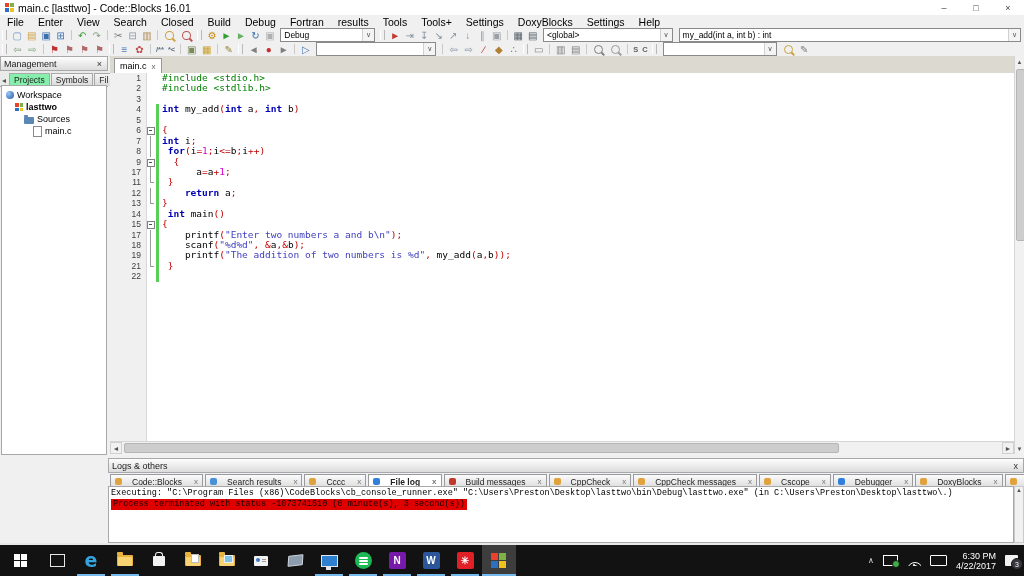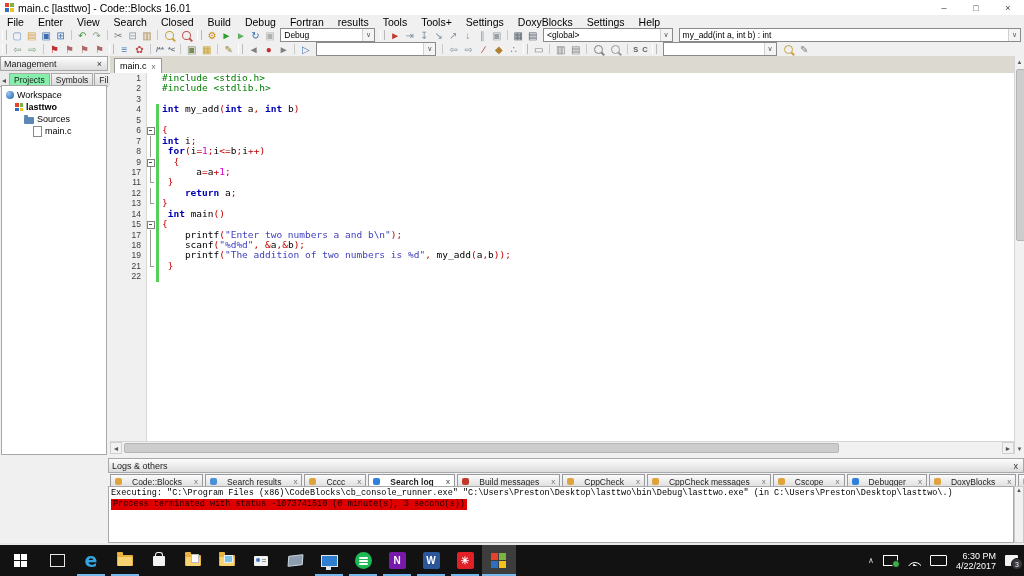--- a/index.html
+++ b/index.html
@@ -461,21 +461,21 @@
           <span>Search results</span>
           <span class="lx">x</span>
         </div>
         <div class="ltab">
           <span class="licon" style="background: rgb(224, 162, 60);"></span>
           <span>Cccc</span>
           <span class="lx">x</span>
         </div>
         <div class="ltab active">
           <span class="licon" style="background: rgb(47, 127, 219);"></span>
-          <span>Search log</span>
+          <span>File log</span>
           <span class="lx">x</span>
         </div>
         <div class="ltab">
           <span class="licon" style="background: rgb(192, 57, 43);"></span>
           <span>Build messages</span>
           <span class="lx">x</span>
         </div>
         <div class="ltab">
           <span class="licon" style="background: rgb(224, 162, 60);"></span>
           <span>CppCheck</span>

